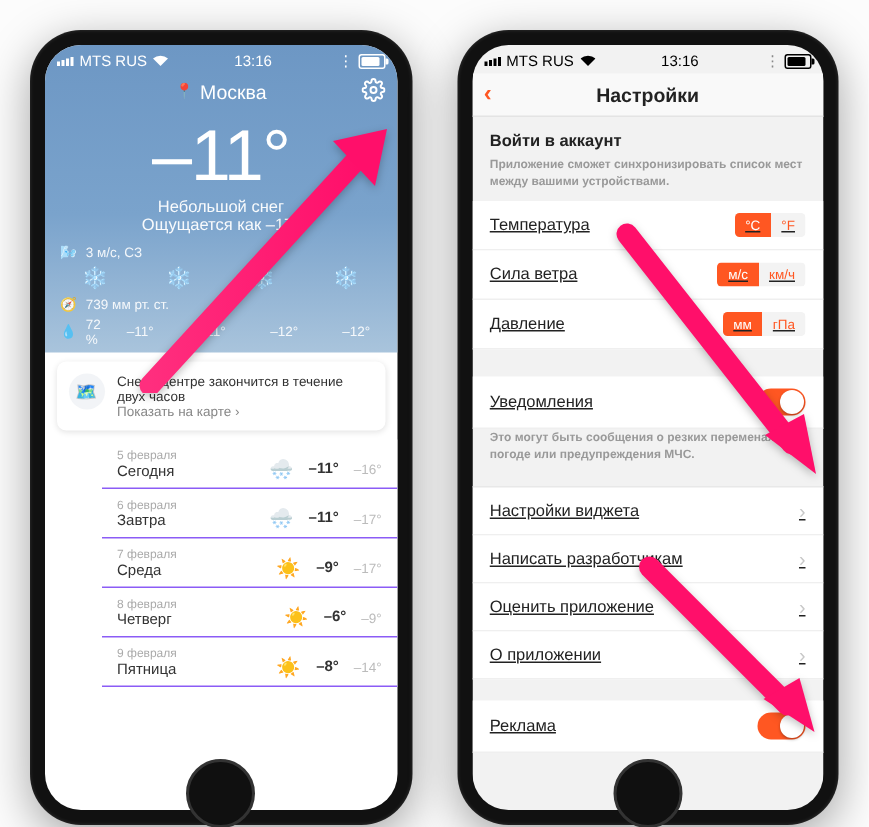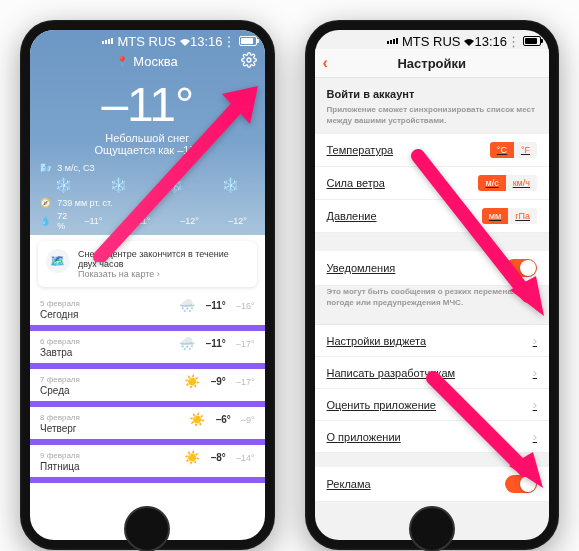--- a/index.html
+++ b/index.html
@@ -36,23 +36,23 @@
     width: 42px; height: 42px;
     border-radius: 50%;
     border: 2px solid #333;
     background: #101010;
   }
   
   .status {
     height: 16px;
     display: flex;
     align-items: center;
-    justify-content: flex-end;
+    justify-content: space-between;
     padding: 3px 8px 0;
-    font-size: 13px;
+    font-size: 10px;
     font-weight: 500;
   }
   .status .r { display:flex; align-items:center; gap:3px; }
   .bars { display: inline-flex; gap:1px; align-items:flex-end; }
   .bars i { width:2px; background: currentColor; display:block; }
   .bars i:nth-child(1){height:3px}
   .bars i:nth-child(2){height:4px}
   .bars i:nth-child(3){height:5px}
   .bars i:nth-child(4){height:6px}
   .batt {
@@ -100,22 +100,22 @@
     border-radius:50%; background:#f2f4f7;
     display:flex; align-items:center; justify-content:center; font-size:12px;
   }
   .card a { color:#888; font-size:9px; }
   .daily {
     background:#fff;
     font-size:10px;
     color:#333;
   }
   .daily .row {
-    display:flex; align-items:flex-start; justify-content:space-between;
-    padding:5px 10px; border-bottom:6px solid #8b5cf6;
+    display:flex; align-items:flex-end; justify-content:space-between;
+    padding:5px 10px; border-bottom:1px solid #8b5cf6;margin-left:38px;
   }
   .daily .row .l { line-height:11px; }
   .daily .row .l .dt { font-size:8px; color:#aaa; }
   .daily .row .r { display:flex; align-items:center; gap:10px; }
   .daily .row .r .lo { color:#bbb; font-size:9px; }
   .daily .row .ico { font-size:13px; color:#ffc107; }
 
   
   .settings-bg { background:#f2f2f2; height:100%; display:flex; flex-direction:column; }
   .settings-bg .status { color:#000; }

